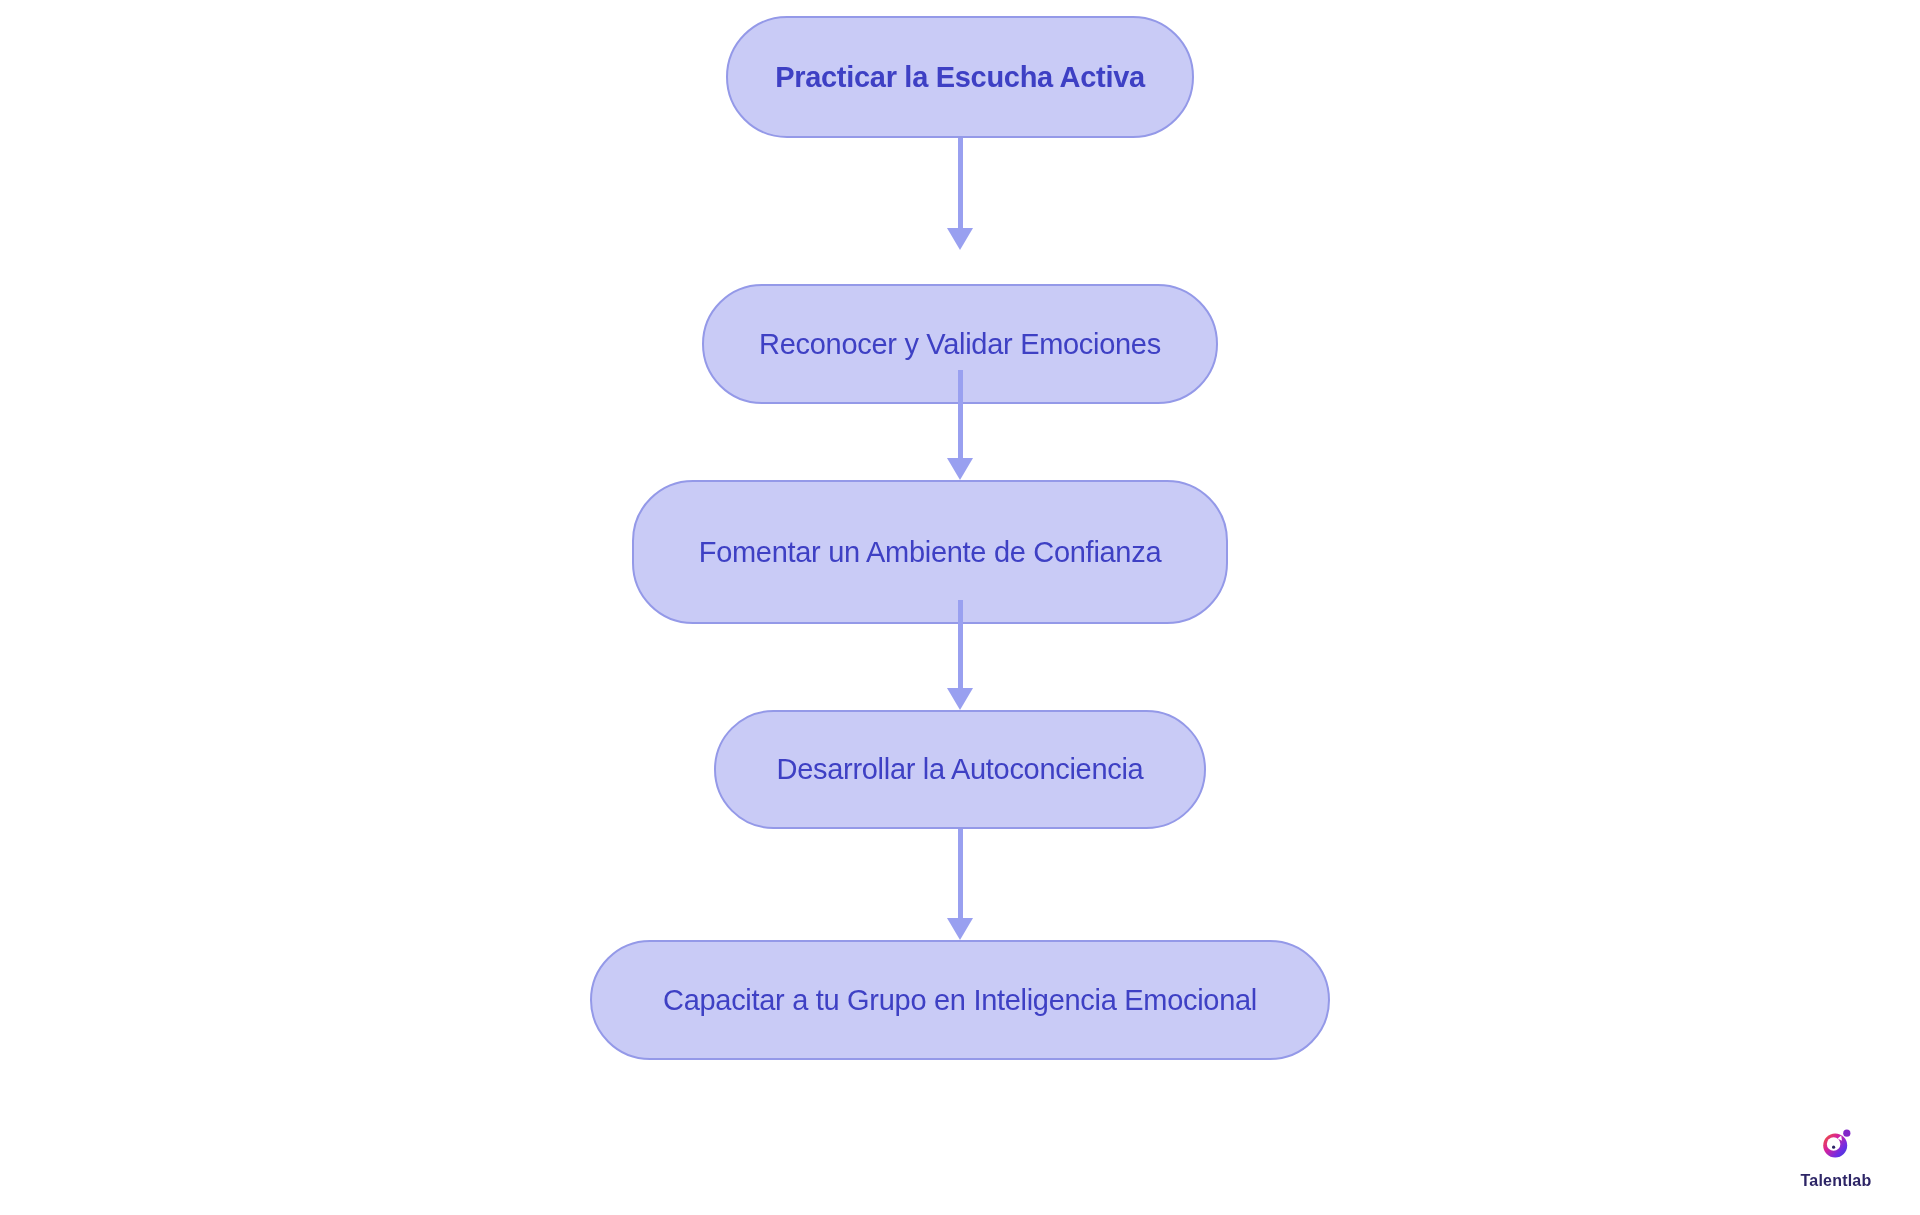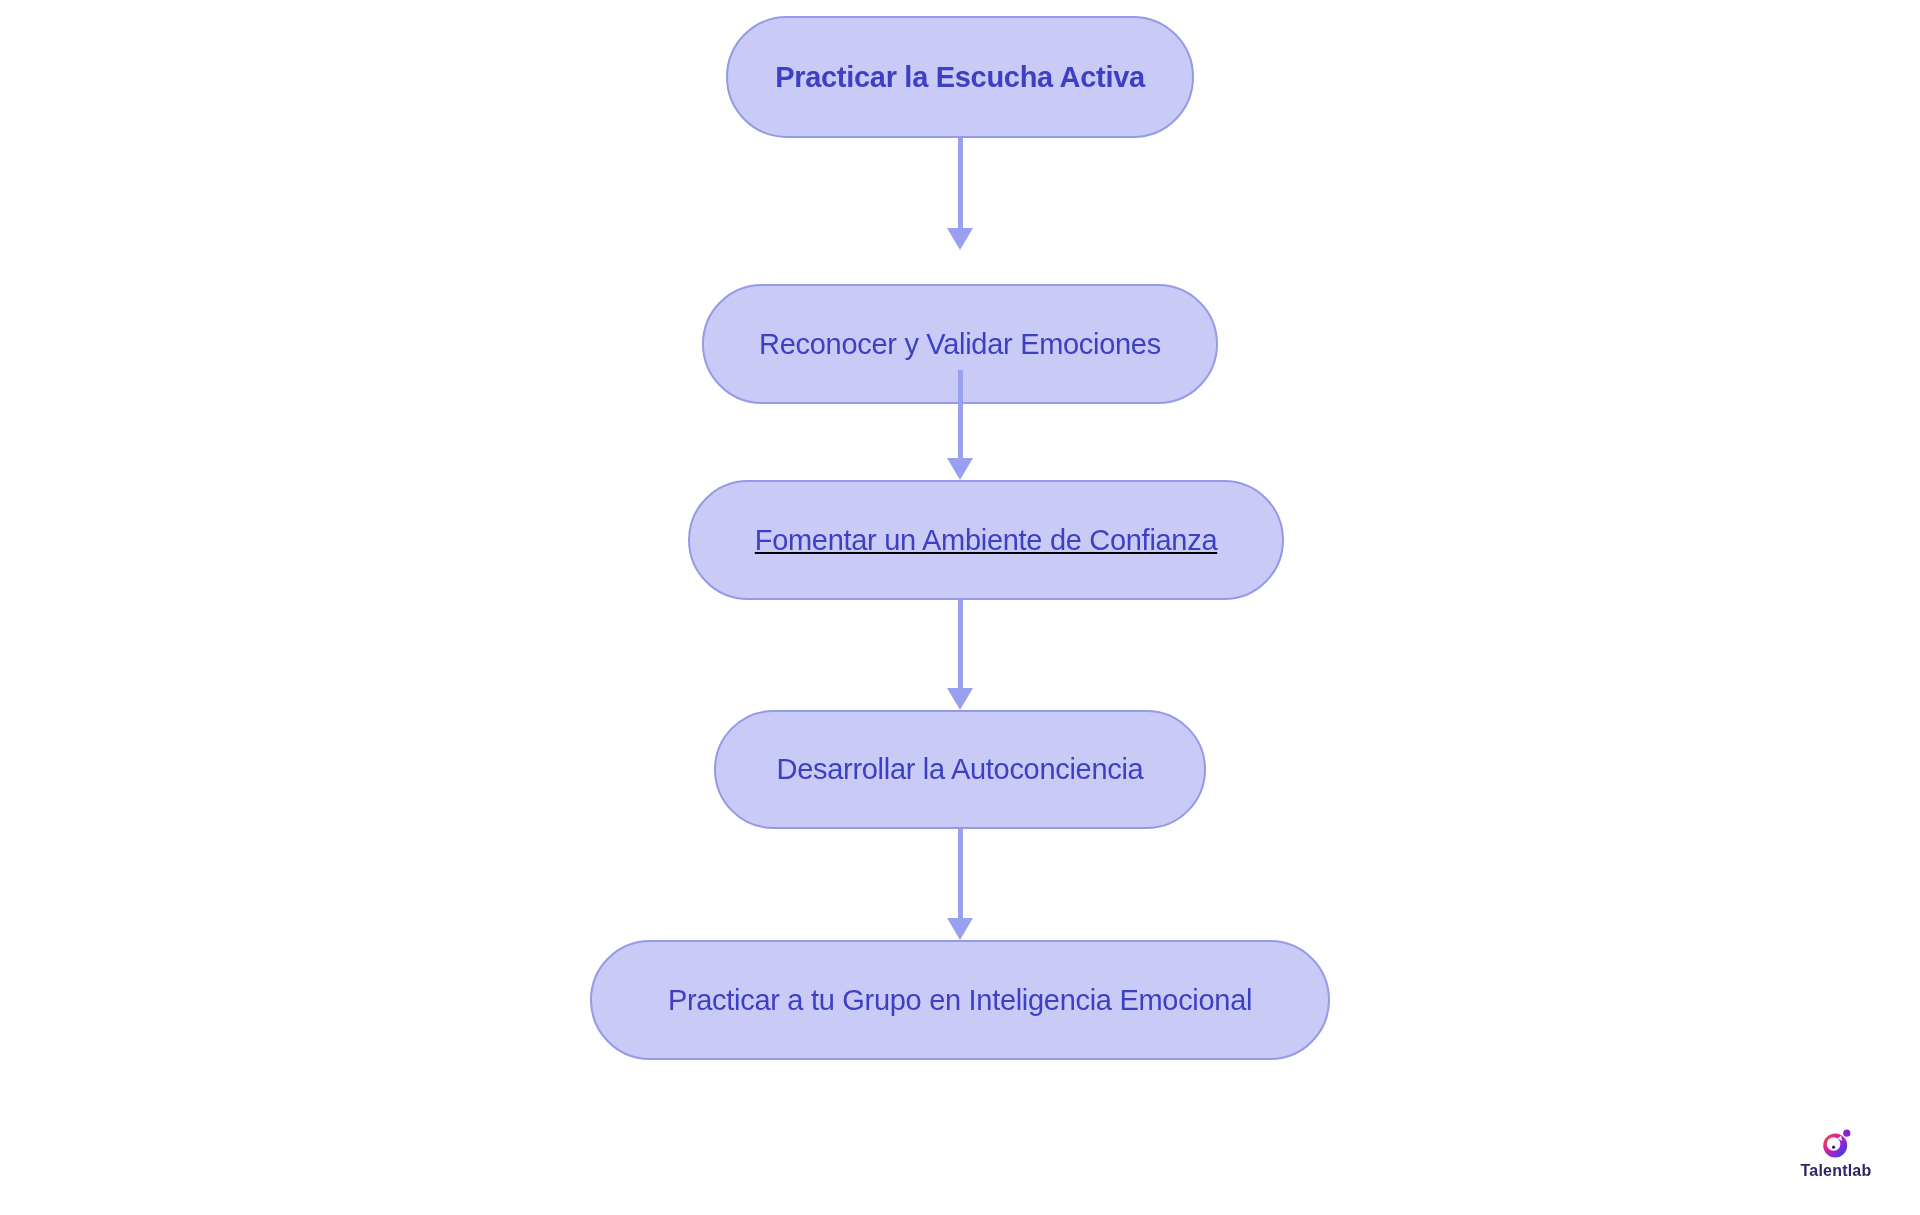--- a/index.html
+++ b/index.html
@@ -28,21 +28,21 @@
   }
   .node span {
     color: var(--node-text, #3e40c4);
     font-size: 29px;
     letter-spacing: -0.3px;
     line-height: 1.2;
     white-space: nowrap;
   }
   .n1 { left: 726px; top: 16px;  width: 468px; height: 122px; font-weight: bold; }
   .n2 { left: 702px; top: 250px; width: 516px; height: 120px; margin-top: 34px; }
-  .n3 { left: 688px; top: 480px; width: 596px; height: 120px; text-decoration: underline; }
+  .n3 { left: 632px; top: 480px; width: 596px; height: 144px; }
   .n4 { left: 714px; top: 710px; width: 492px; height: 119px; }
   .n5 { left: 590px; top: 940px; width: 740px; height: 120px; }
 
   .arrow {
     position: absolute;
     left: 946px;
     width: 28px;
     display: flex;
     flex-direction: column;
     align-items: center;
@@ -65,21 +65,21 @@
   }
 
   .logo {
     position: absolute;
     left: 1788px;
     top: 1128px;
     width: 96px;
     display: flex;
     flex-direction: column;
     align-items: center;
-    gap: 2px;
+    gap: 12px;
   }
   .logo-text {
     color: var(--logo-text, #2d2566);
     font-size: 16px;
     font-weight: bold;
     letter-spacing: 0.2px;
     white-space: nowrap;
   }
 </style>
 </head>
@@ -117,21 +117,21 @@
   <div class="node n4">
     <span>Desarrollar la Autoconciencia</span>
   </div>
 
   <div class="arrow a4">
     <div class="line"></div>
     <div class="head"></div>
   </div>
 
   <div class="node n5">
-    <span>Practicar a tu Grupo en Inteligencia Emocional</span>
+    <span>Capacitar a tu Grupo en Inteligencia Emocional</span>
   </div>
 
   <div class="logo">
     <svg width="32" height="32" viewBox="0 0 40 40" aria-hidden="true">
       <defs>
         <linearGradient id="tlg" x1="0%" y1="15%" x2="95%" y2="95%">
           <stop offset="0%" stop-color="#ef4e3e"></stop>
           <stop offset="35%" stop-color="#d6219c"></stop>
           <stop offset="75%" stop-color="#6d2ee6"></stop>
           <stop offset="100%" stop-color="#3f3dd6"></stop>

